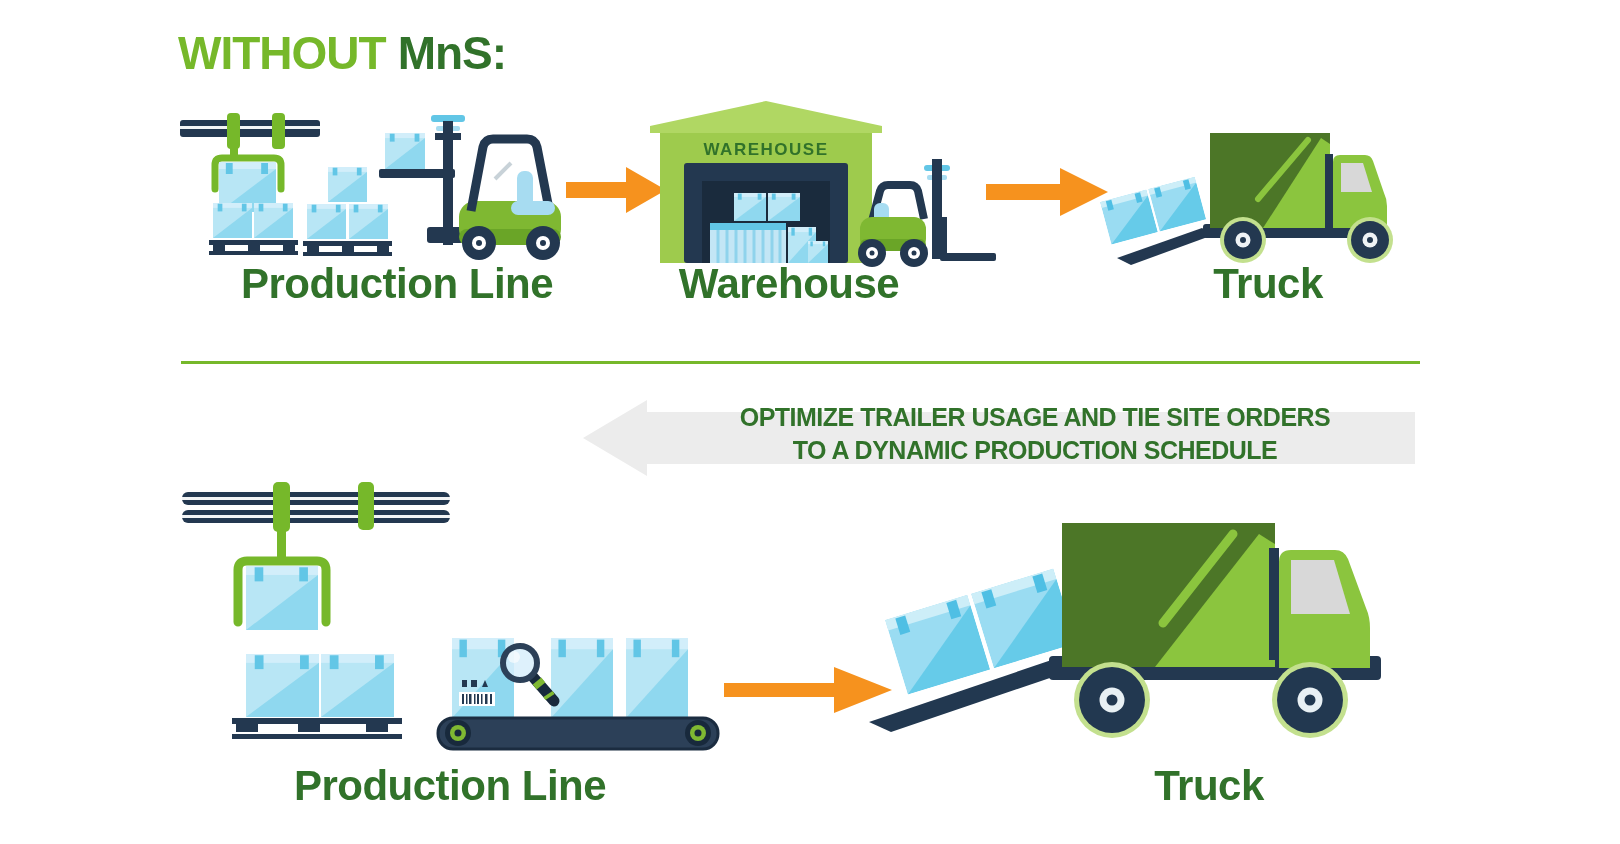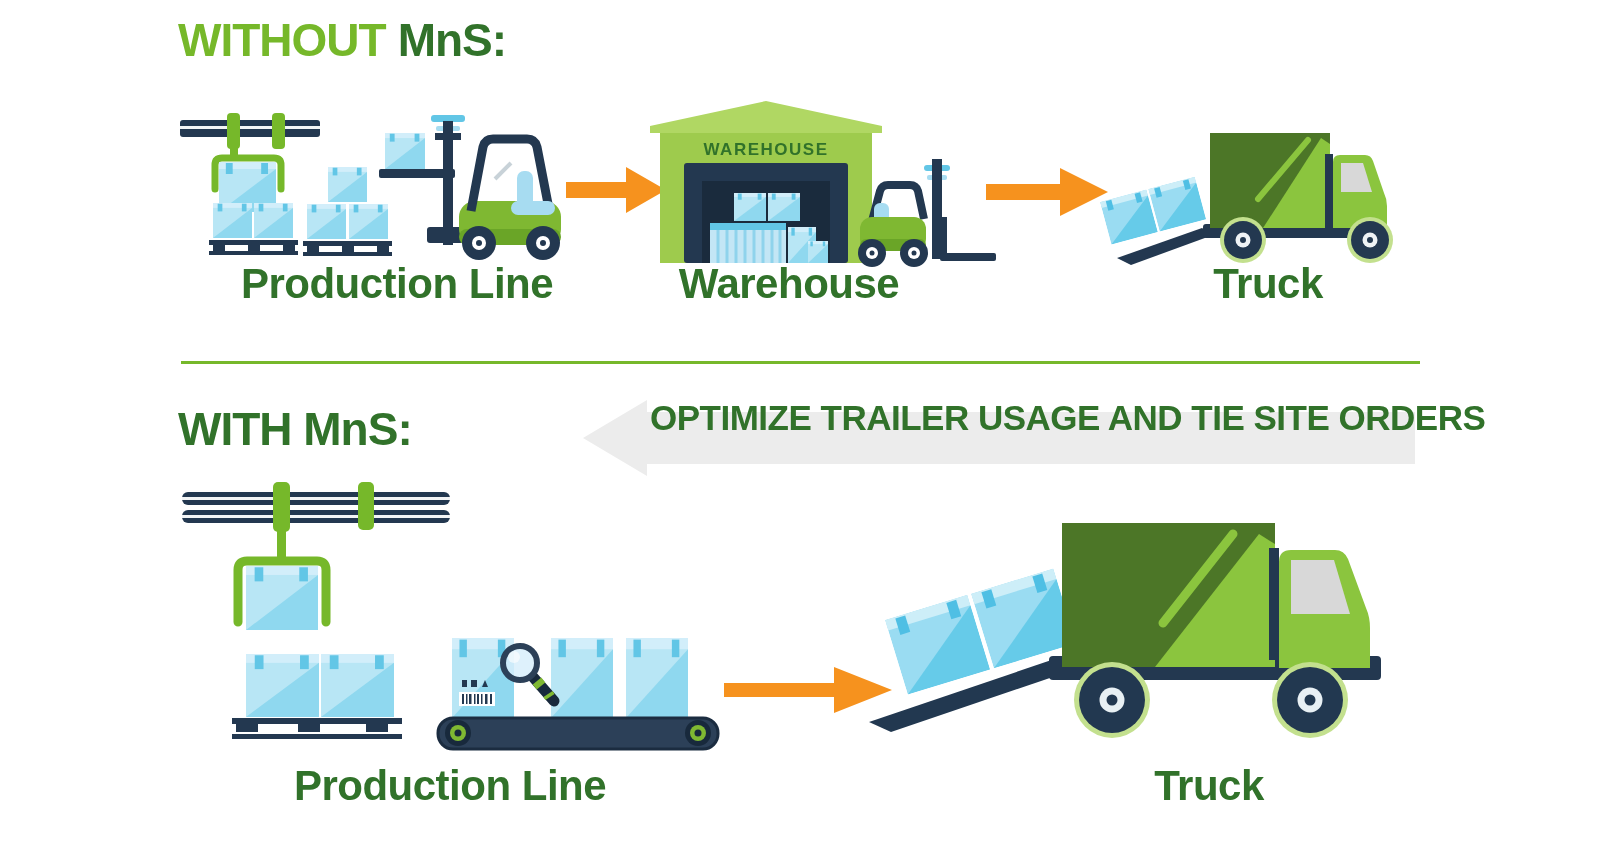--- a/index.html
+++ b/index.html
@@ -14,21 +14,21 @@
   }
   .t-light{color:#76b82a;margin-right:12px;}
   .t-dark{color:#31722a;}
   .step-label{
     position:absolute;transform:translateX(-50%);font-size:42px;font-weight:bold;
     color:#31722a;white-space:nowrap;letter-spacing:-0.5px;
   }
   .divider{position:absolute;left:181px;top:361px;width:1239px;height:3px;background:#76b82a;}
   .callout{
     position:absolute;left:650px;top:401px;width:770px;text-align:center;
-    color:#31722a;font-size:35px;font-weight:bold;line-height:33px;letter-spacing:-0.5px;
+    color:#31722a;font-size:25px;font-weight:bold;line-height:33px;letter-spacing:-0.5px;
     white-space:nowrap;
   }
 </style>
 </head>
 <body>
 
 <div class="canvas">
 
   <svg width="0" height="0" style="position:absolute">
     <defs>
@@ -42,21 +42,21 @@
       <symbol id="boxv" viewBox="0 0 100 100" preserveAspectRatio="none">
         <rect width="100" height="100" fill="#9adcf2"></rect>
         <polygon points="100,14 100,100 0,100" fill="#66cbe9"></polygon>
         <rect width="100" height="14" fill="#cdeef8"></rect>
         <rect x="12" y="2" width="12" height="22" fill="#4fbfe4"></rect>
         <rect x="74" y="2" width="12" height="22" fill="#4fbfe4"></rect>
       </symbol>
     </defs>
   </svg>
 
-  <header class="title" style="left:178px;top:15px">
+  <header class="title" style="left:178px;top:28px">
     <span class="t-light">WITHOUT</span><span class="t-dark">MnS:</span>
   </header>
 
   <svg class="abs" style="left:175px;top:105px" width="395" height="155" viewBox="0 0 395 155">
     <g>
       <rect x="5" y="15" width="140" height="17" rx="3" fill="#233850"></rect>
       <rect x="5" y="21" width="140" height="3" fill="#ffffff" opacity="0.95"></rect>
       <rect x="52" y="8" width="13" height="36" rx="4" fill="#76b82a"></rect>
       <rect x="97" y="8" width="13" height="36" rx="4" fill="#76b82a"></rect>
     </g>
@@ -189,29 +189,27 @@
       </g>
     </g>
   </svg>
 
   <div class="step-label" style="left:397px;top:260px">Production Line</div>
   <div class="step-label" style="left:789px;top:260px">Warehouse</div>
   <div class="step-label" style="left:1268px;top:260px">Truck</div>
 
   <div class="divider"></div>
 
-  <header class="title" style="left:178px;top:404px">
-    <span class="t-dark">WITH MnS:</span>
-  </header>
 
   <svg class="abs" style="left:575px;top:396px" width="845" height="84" viewBox="0 0 845 84">
     <polygon points="8,42 72,4 72,16 840,16 840,68 72,68 72,80" fill="#ececec"></polygon>
   </svg>
   <div class="callout">
     <div>OPTIMIZE TRAILER USAGE AND TIE SITE ORDERS</div>
+    <div>TO A DYNAMIC PRODUCTION SCHEDULE</div>
   </div>
 
   <svg class="abs" style="left:170px;top:460px" width="560" height="292" viewBox="0 0 560 292">
     <g>
       <rect x="12" y="32" width="268" height="13" rx="6" fill="#233850"></rect>
       <rect x="12" y="37" width="268" height="3" fill="#ffffff" opacity="0.95"></rect>
       <rect x="12" y="50" width="268" height="13" rx="6" fill="#233850"></rect>
       <rect x="12" y="55" width="268" height="3" fill="#ffffff" opacity="0.95"></rect>
       <rect x="103" y="22" width="17" height="50" rx="5" fill="#76b82a"></rect>
       <rect x="188" y="22" width="16" height="48" rx="5" fill="#76b82a"></rect>

